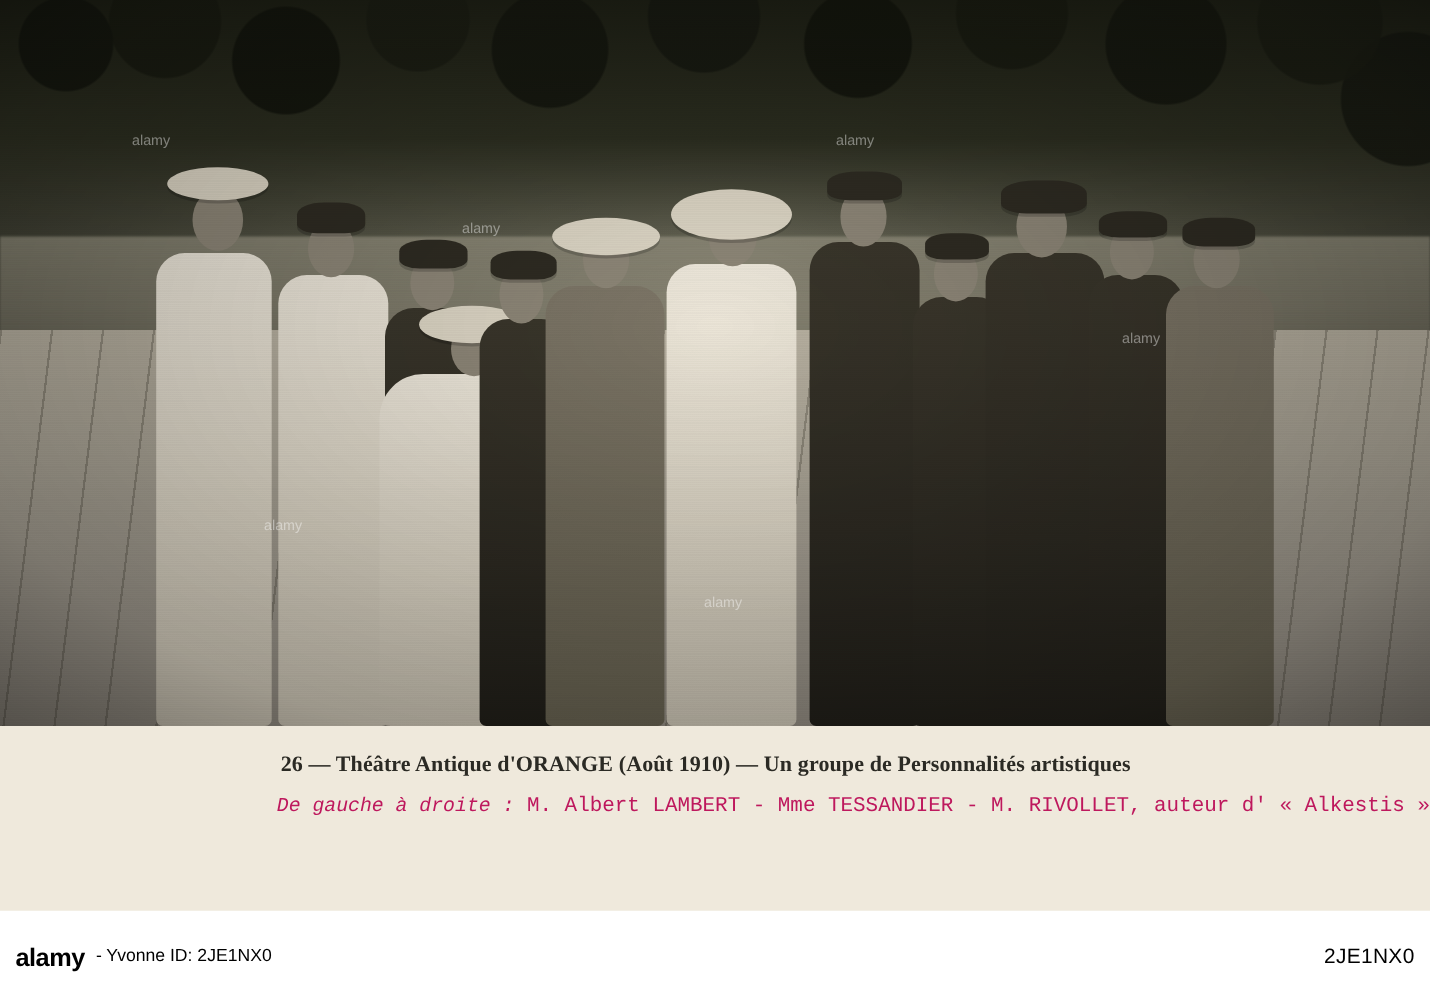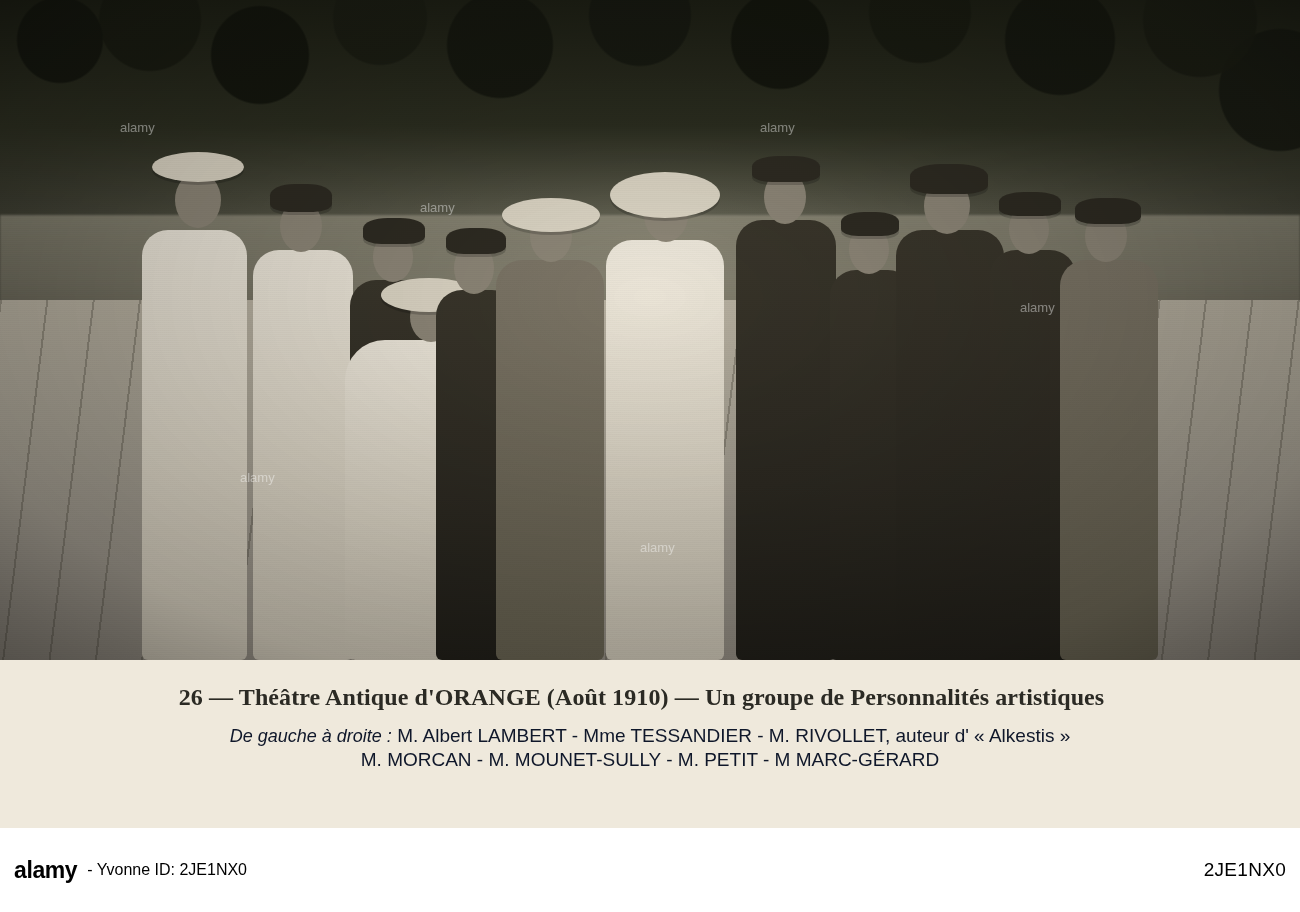--- a/index.html
+++ b/index.html
@@ -132,32 +132,33 @@
     width: 1300px;
     height: 168px;
     background: #efe9dc;
     padding-top: 14px;
     box-sizing: border-box;
     text-align: center;
   }
   .cap-title {
     font-family: "Liberation Serif", serif;
     font-weight: bold;
-    font-size: 24px;
+    font-size: 20px;
     letter-spacing: .1px;
     color: #2b2a24;
     margin: 10px 17px 14px 0;
     white-space: nowrap;
   }
   .cap-line {
-    font-family: Liberation Sans, sans-serif;
+    font-family: Liberation Mono, monospace;
     font-size: 19px;
-    color: #0f172a;
+    color: #be185d;
     margin: 2px 0;
     white-space: nowrap;
+    text-align: right;
   }
   .cap-lead {
     font-style: italic;
     font-size: 18px;
   }
 
   
   .footer {
     position: absolute;
     left: 0;
@@ -297,21 +298,20 @@
       <div class="wm" style="left:240px; top:470px;">alamy</div>
       <div class="wm" style="left:640px; top:540px;">alamy</div>
     </div>
 
     <div class="caption">
       <div class="cap-title">26 — Théâtre Antique d'ORANGE (Août 1910) — Un groupe de Personnalités artistiques</div>
       <div class="cap-line">
         <span class="cap-lead">De gauche à droite :</span>
         <span>M. Albert LAMBERT - Mme TESSANDIER - M. RIVOLLET, auteur d' « Alkestis »</span>
       </div>
-      <div class="cap-line">M. MORCAN - M. MOUNET-SULLY - M. PETIT - M MARC-GÉRARD</div>
     </div>
   </div>
 
   <div class="footer">
     <div class="footer-left">
       <span class="alamy-logo">alamy</span>
       <span class="footer-text">- Yvonne ID: 2JE1NX0</span>
     </div>
     <div class="footer-id">2JE1NX0</div>
   </div>

